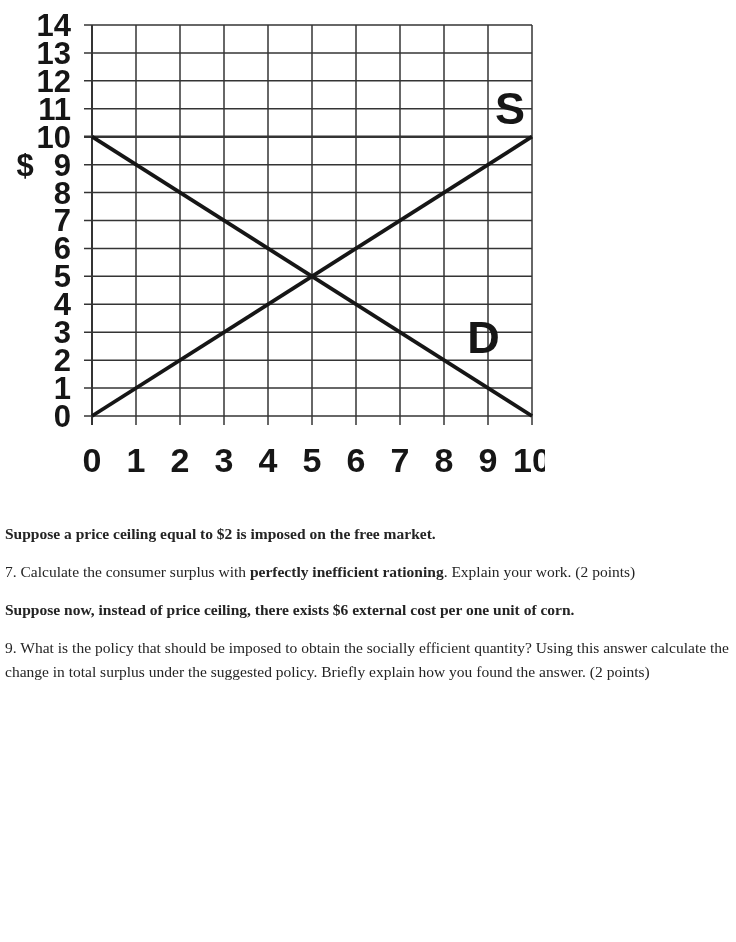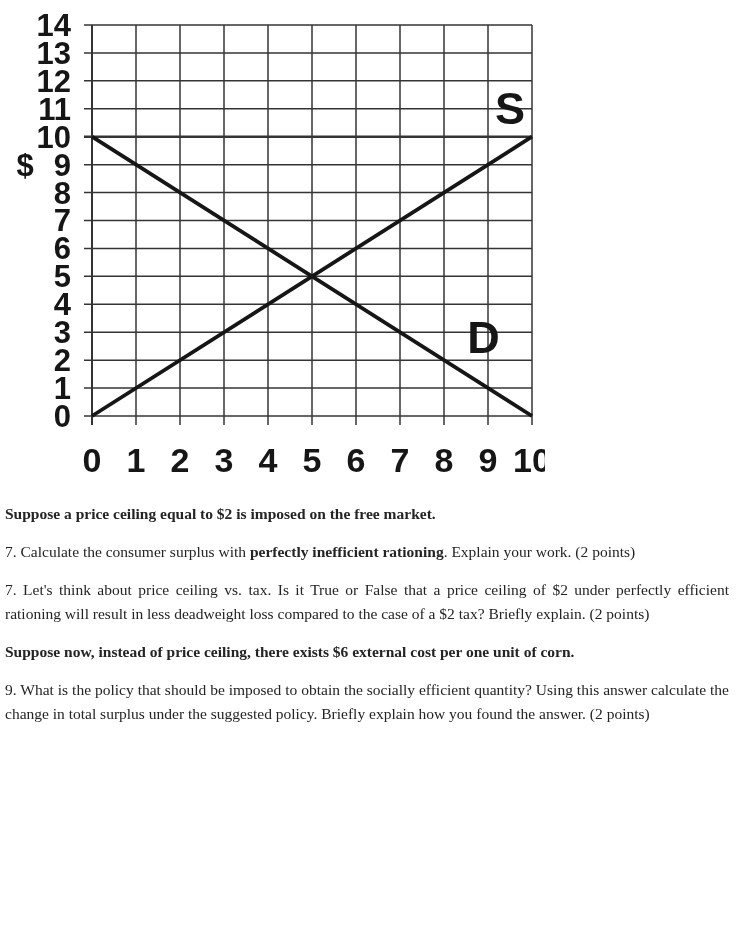--- a/index.html
+++ b/index.html
@@ -7,21 +7,21 @@
     position:relative;
     width:736px;height:942px;
     background:#ffffff;
     color:#242424;
     font-family:"Liberation Serif", serif;
     overflow:hidden;
   }
   .chart-figure{margin:0;padding:0;width:545px;height:490px;}
   .chart-figure svg{display:block;width:545px;height:490px;}
   .questions{
-    margin:12px 7px 0 5px;
+    margin:32px 7px 0 5px;
     font-size:15.5px;
     line-height:24px;
     text-align:justify;
   }
   .questions p{margin:0 0 14px 0;}
   .questions p.statement{font-weight:bold;text-align:left;}
   .questions p.statement-gap{margin-top:14px;}
   .questions b{font-weight:bold;}
 </style>
 </head>
@@ -87,18 +87,17 @@
         <text x="400" y="472" text-anchor="middle" fill="#161616" font-family="&quot;Liberation Sans&quot;, sans-serif" font-size="34" font-weight="bold">7</text>
         <text x="444" y="472" text-anchor="middle" fill="#161616" font-family="&quot;Liberation Sans&quot;, sans-serif" font-size="34" font-weight="bold">8</text>
         <text x="488" y="472" text-anchor="middle" fill="#161616" font-family="&quot;Liberation Sans&quot;, sans-serif" font-size="34" font-weight="bold">9</text>
         <text x="532" y="472" text-anchor="middle" fill="#161616" font-family="&quot;Liberation Sans&quot;, sans-serif" font-size="34" font-weight="bold">10</text>
       </svg>
   </figure>
 
   <section class="questions">
     <p class="statement"><b>Suppose a price ceiling equal to $2 is imposed on the free market.</b></p>
     <p><span>7.  Calculate the consumer surplus with </span><b>perfectly inefficient rationing</b><span>. Explain your work.  (2 points)</span></p>
-    <p><span>7.  Let's think about price ceiling vs.  tax.  Is it True or False that a price ceiling of $2 under perfectly efficient rationing will result in less deadweight loss compared to the case of a $2 tax? Briefly explain. (2 points)</span></p>
     <p class="statement statement-gap"><b>Suppose now, instead of price ceiling, there exists $6 external cost per one unit of corn.</b></p>
     <p><span>9.  What is the policy that should be imposed to obtain the socially efficient quantity?  Using this answer calculate the change in total surplus under the suggested policy.  Briefly explain how you found the answer.  (2 points)</span></p>
   </section>
 
 </div>
 
 </body></html>

